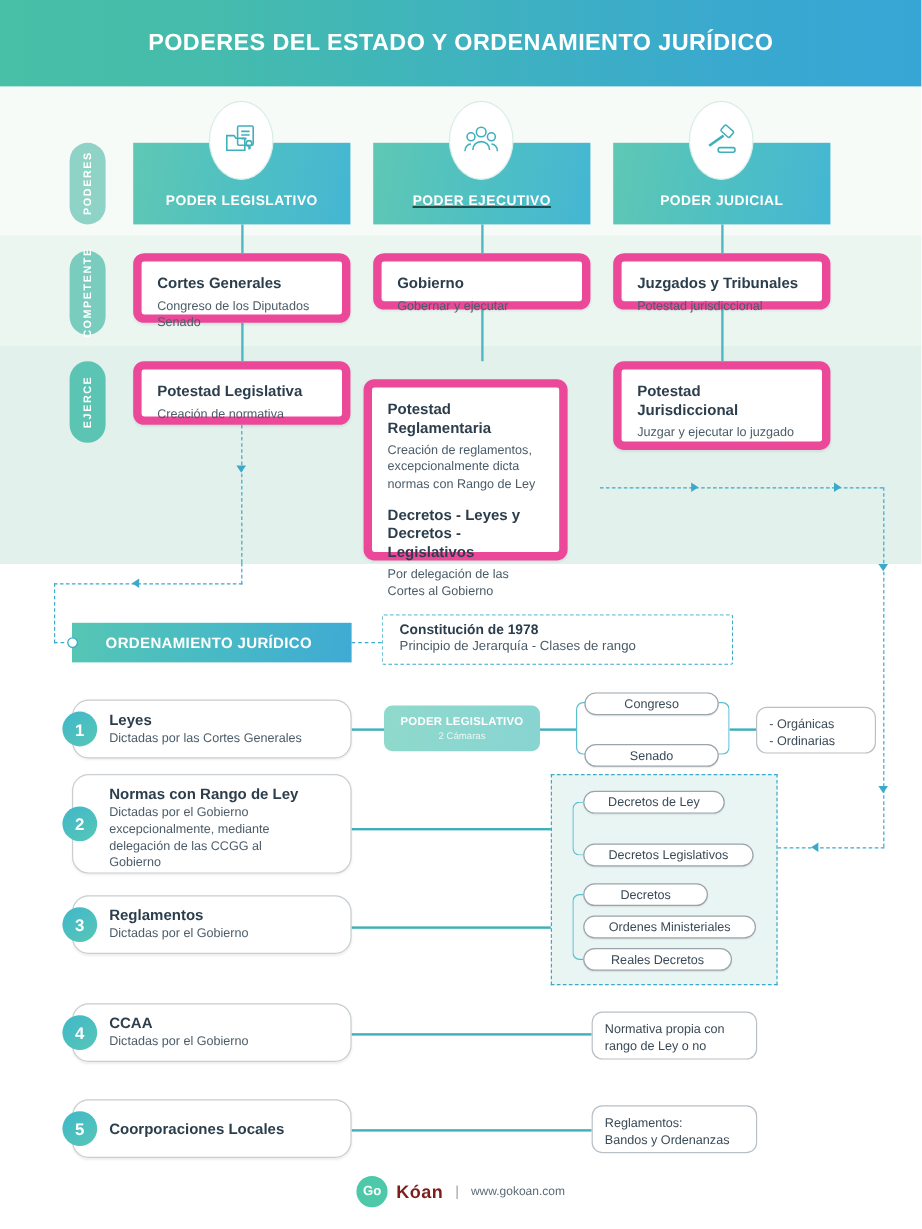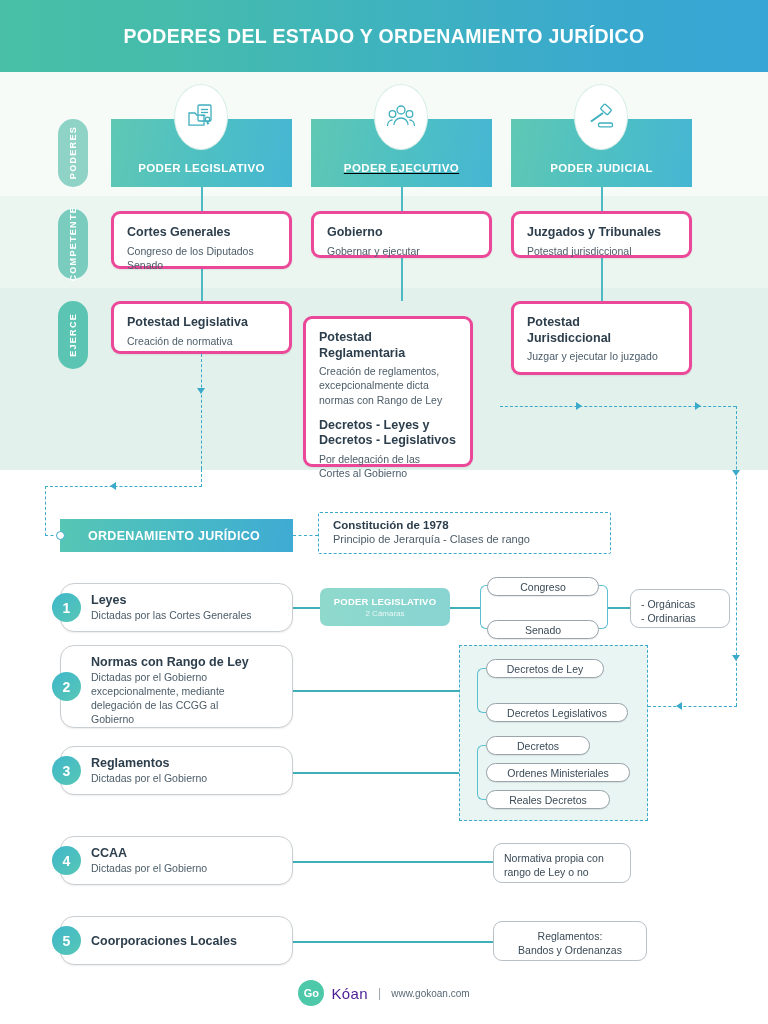--- a/index.html
+++ b/index.html
@@ -63,21 +63,21 @@
     display: flex; align-items: center; justify-content: center;
   }
   .ib-leg { left: 174px; }
   .ib-eje { left: 374px; }
   .ib-jud { left: 574px; }
   .icon-bubble svg { display: block; }
 
   
   .card {
     position: absolute; background: #ffffff;
-    border: 3px solid #ec4899; border-radius: 9px;
+    border: 7px solid #ec4899; border-radius: 9px;
     box-shadow: 0 1px 2px rgba(0,0,0,0.07);
     padding: 11px 13px 12px 13px;
   }
   .card .c-title {
     font-size: 12.5px; font-weight: bold; color: #2C3E4C; line-height: 1.25;
     margin-bottom: 3px;
   }
   .card .c-sub {
     font-size: 10.5px; color: #4B5C68; line-height: 1.35;
   }
@@ -183,21 +183,21 @@
   
   .footer {
     position: absolute; left: 0; top: 980px; width: 768px;
     display: flex; align-items: center; justify-content: center; gap: 7px;
   }
   .logo-dot {
     width: 26px; height: 26px; border-radius: 50%;
     background: #4DC8A8; display: flex; align-items: center; justify-content: center;
     color: #ffffff; font-size: 11px; font-weight: bold;
   }
-  .logo-word { font-size: 15px; color: #4c1d95; font-weight: 400; letter-spacing: 0.4px; }
+  .logo-word { font-size: 15px; color: #7f1d1d; font-weight: 700; letter-spacing: 0.4px; }
   .logo-sep { color: #9AA4AB; font-size: 12px; margin: 0 3px; }
   .logo-url { font-size: 10px; color: #5A6A74; }
 </style>
 </head>
 <body>
 
 <div class="page">
 
   <div class="band band-poderes"></div>
   <div class="band band-competente"></div>
@@ -381,21 +381,21 @@
   <div class="outbox" style="left: 493px; top: 843px; width: 138px; height: 40px; white-space: pre-line;">Normativa propia con
 rango de Ley o no</div>
 
   <div class="item-card" style="left:60px; top:916px; width:233px; height:49px; display:flex; align-items:center;">
     <div>
       <div class="i-title">Coorporaciones Locales</div>
     </div>
   </div>
   <div class="num-circle" style="left:52px; top:926px;">5</div>
   <div class="hline" style="left:293px; top:941px; width:200px;"></div>
-  <div class="outbox" style="left: 493px; top: 921px; width: 154px; height: 40px; white-space: pre-line; text-align: center;">Reglamentos:
+  <div class="outbox" style="left: 493px; top: 921px; width: 138px; height: 40px; white-space: pre-line;">Reglamentos:
 Bandos y Ordenanzas</div>
 
   <div class="footer">
     <div class="logo-dot">Go</div>
     <div class="logo-word">Kóan</div>
     <div class="logo-sep">|</div>
     <div class="logo-url">www.gokoan.com</div>
   </div>
 
 </div>

